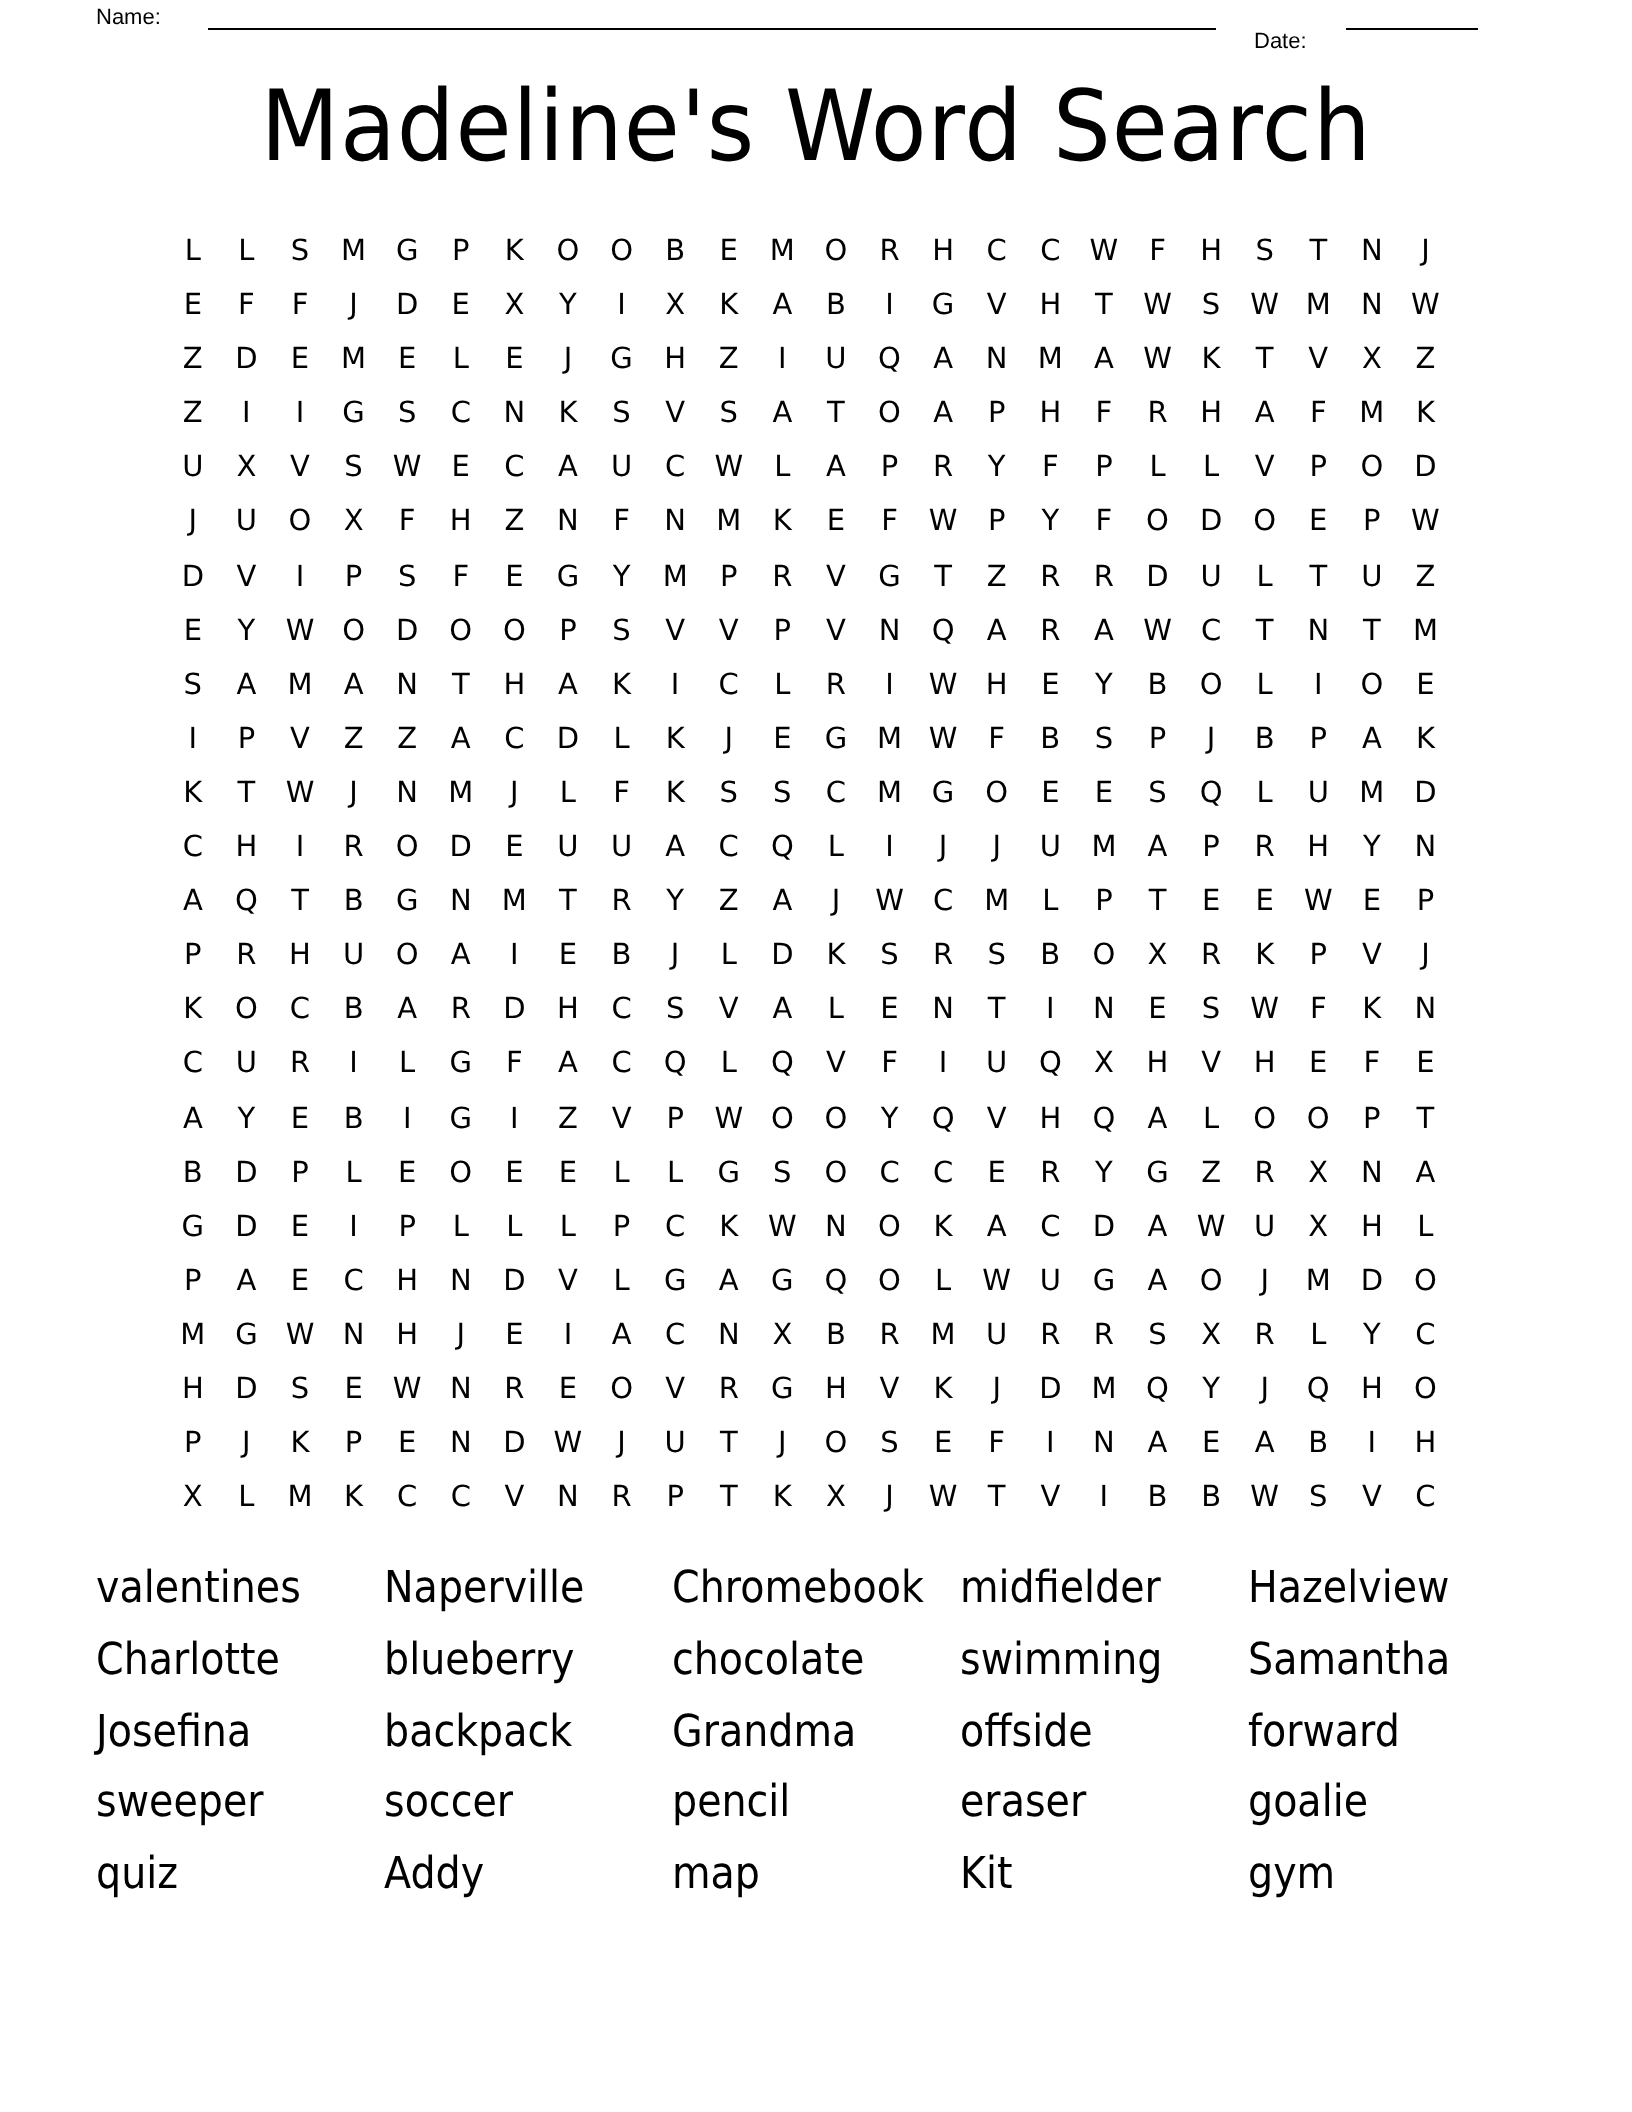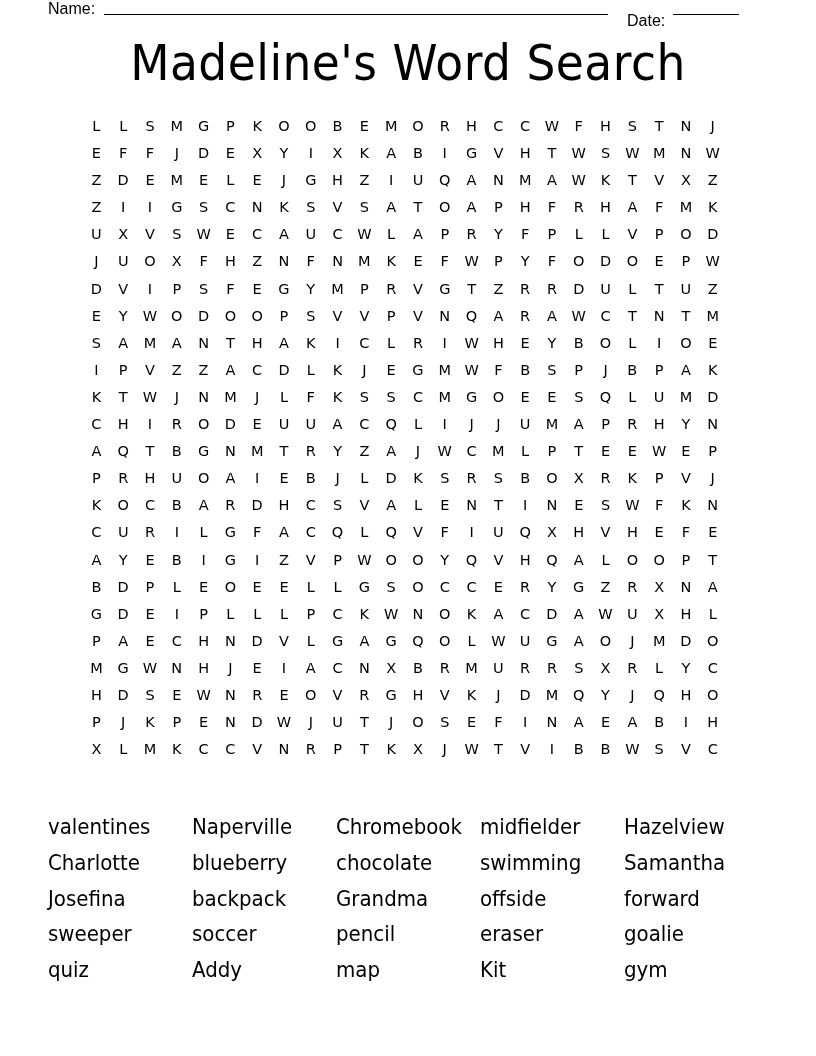--- a/index.html
+++ b/index.html
@@ -1,26 +1,26 @@
 <!DOCTYPE html>
 <html><head>
 <meta charset="utf-8">
 <style>
   html, body { margin:0; padding:0; background:#ffffff; }
   body { width:816px; height:1056px; position:relative; overflow:hidden; color:#000; font-family:"DejaVu Sans", sans-serif; }
-  .hdr { position:absolute; top:0; left:48px; width:700px; height:18px; font-family:"Liberation Sans", sans-serif; font-size:16px; line-height:18px; }
+  .hdr { position:absolute; top:0; left:48px; width:700px; height:18px; font-family:"Liberation Sans", sans-serif; font-size:11px; line-height:18px; }
   .hdr .name-label { position:absolute; left:0; top:0; }
   .hdr .name-line { position:absolute; left:56px; top:14px; width:504px; height:0; border-bottom:1px solid #000; }
   .hdr .date-label { position:absolute; left:579px; top:12px; }
   .hdr .date-line { position:absolute; left:625px; top:14px; width:66px; height:0; border-bottom:1px solid #000; }
   .title { position:absolute; top:32px; left:0; width:816px; text-align:center; font-family:"DejaVu Sans", sans-serif; font-size:49px; line-height:64px; letter-spacing:0.5px; transform:scaleX(0.93); }
   .grid { position:absolute; top:113px; left:83px; }
   .row { display:flex; height:27.1px; }
   .cell { width:26.8px; text-align:center; font-family:"DejaVu Sans", sans-serif; font-size:14.5px; line-height:27px; }
-  .words { position:absolute; top:778px; left:48px; display:grid; grid-template-columns:144px 144px 144px 144px 144px; grid-auto-rows:35.8px;margin-top:32px; }
+  .words { position:absolute; top:778px; left:48px; display:grid; grid-template-columns:144px 144px 144px 144px 144px; grid-auto-rows:35.8px; }
   .word { font-family:"DejaVu Sans", sans-serif; font-size:22px; line-height:34px; white-space:nowrap; transform-origin:left center; transform:scaleX(0.9); }
 </style>
 </head>
 <body>
 
 <div class="hdr">
   <span class="name-label">Name:</span>
   <span class="name-line"></span>
   <span class="date-label">Date:</span>
   <span class="date-line"></span>

